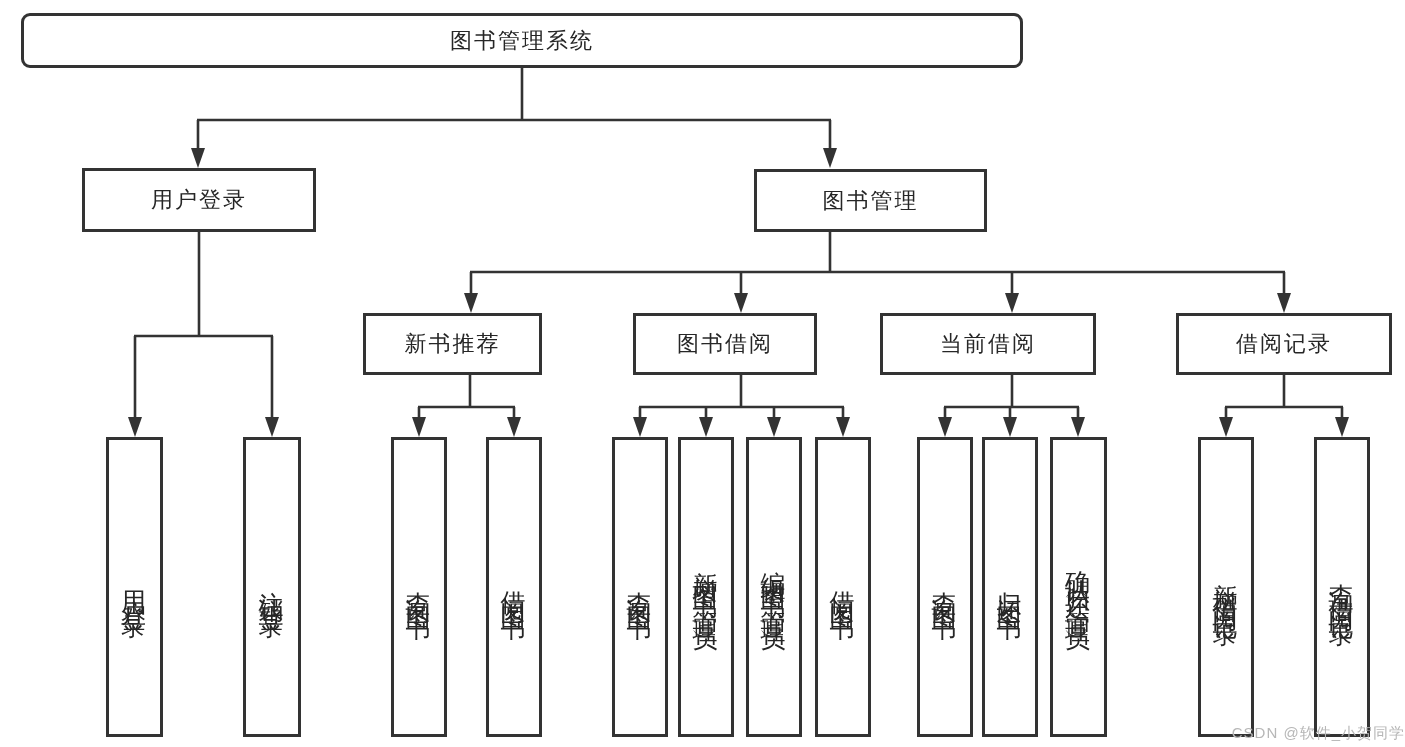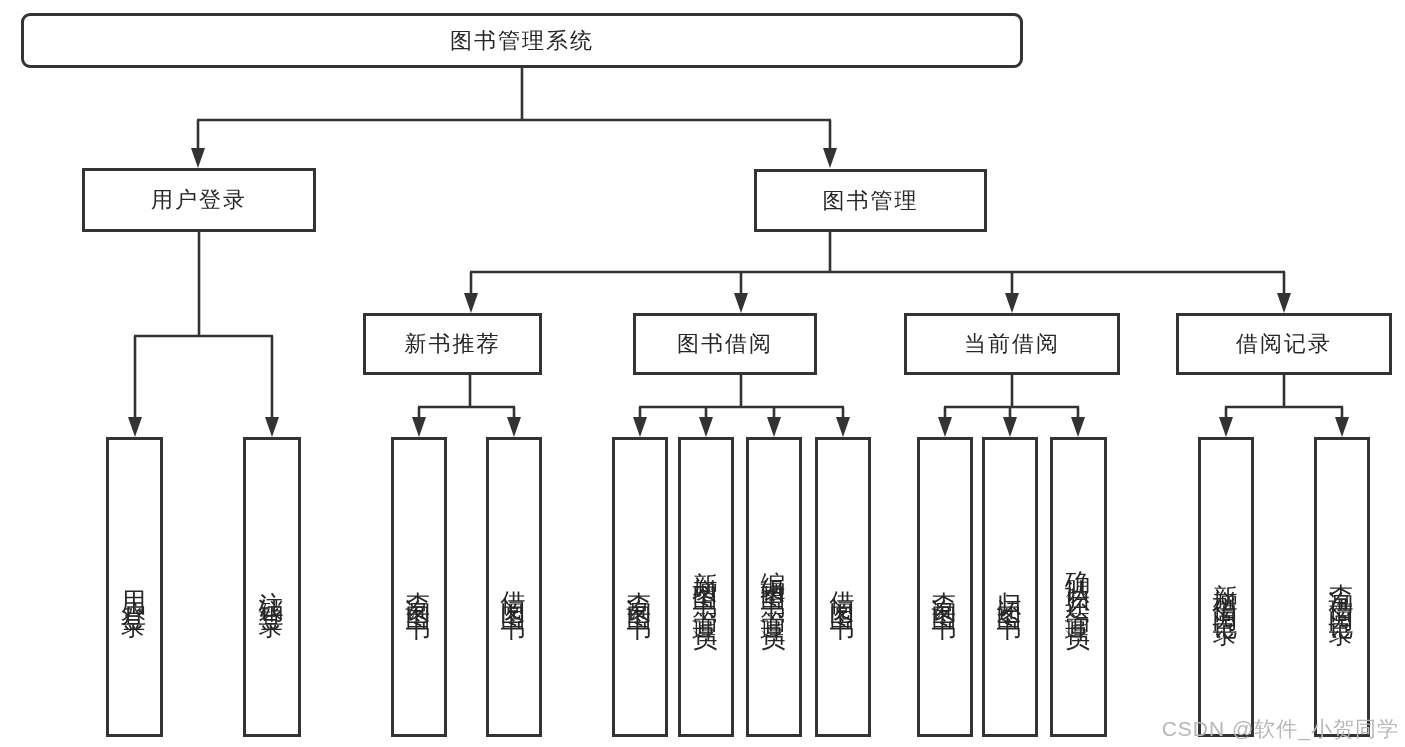--- a/index.html
+++ b/index.html
@@ -44,23 +44,23 @@
     display: flex;
     align-items: center;
     justify-content: center;
     font-size: 25px;
     letter-spacing: 8px;
     color: #262626;
     overflow: hidden;
   }
   .watermark {
     position: absolute;
-    right: 6px;
+    right: 0;
     bottom: 4px;
-    font-size: 21px;
+    font-size: 15px;
     color: #b7b7b7;
     letter-spacing: 1px;
     white-space: nowrap;
   }
 </style>
 </head>
 <body>
 
 <div id="canvas">
 
@@ -104,21 +104,21 @@
     </g>
   </svg>
 
   <div class="hbox" style="left:21px; top:13px; width:1002px; height:55px;border-radius:9px;">图书管理系统</div>
 
   <div class="hbox" style="left:82px; top:168px; width:234px; height:64px;">用户登录</div>
   <div class="hbox" style="left:754px; top:169px; width:233px; height:63px;">图书管理</div>
 
   <div class="hbox" style="left:363px; top:313px; width:179px; height:62px;">新书推荐</div>
   <div class="hbox" style="left:633px; top:313px; width:184px; height:62px;">图书借阅</div>
-  <div class="hbox" style="left:904px; top:313px; width:216px; height:62px;">当前借阅</div>
+  <div class="hbox" style="left:880px; top:313px; width:216px; height:62px;">当前借阅</div>
   <div class="hbox" style="left:1176px; top:313px; width:216px; height:62px;">借阅记录</div>
 
   <div class="vbox" style="left:106px; top:437px; width:57px; height:300px;">用户登录</div>
   <div class="vbox" style="left:243px; top:437px; width:58px; height:300px;">注销登录</div>
 
   <div class="vbox" style="left:391px; top:437px; width:56px; height:300px;">查询图书</div>
   <div class="vbox" style="left:486px; top:437px; width:56px; height:300px;">借阅图书</div>
 
   <div class="vbox" style="left:612px; top:437px; width:56px; height:300px;">查询图书</div>
   <div class="vbox" style="left:678px; top:437px; width:56px; height:300px;">新增图书（管理员）</div>

